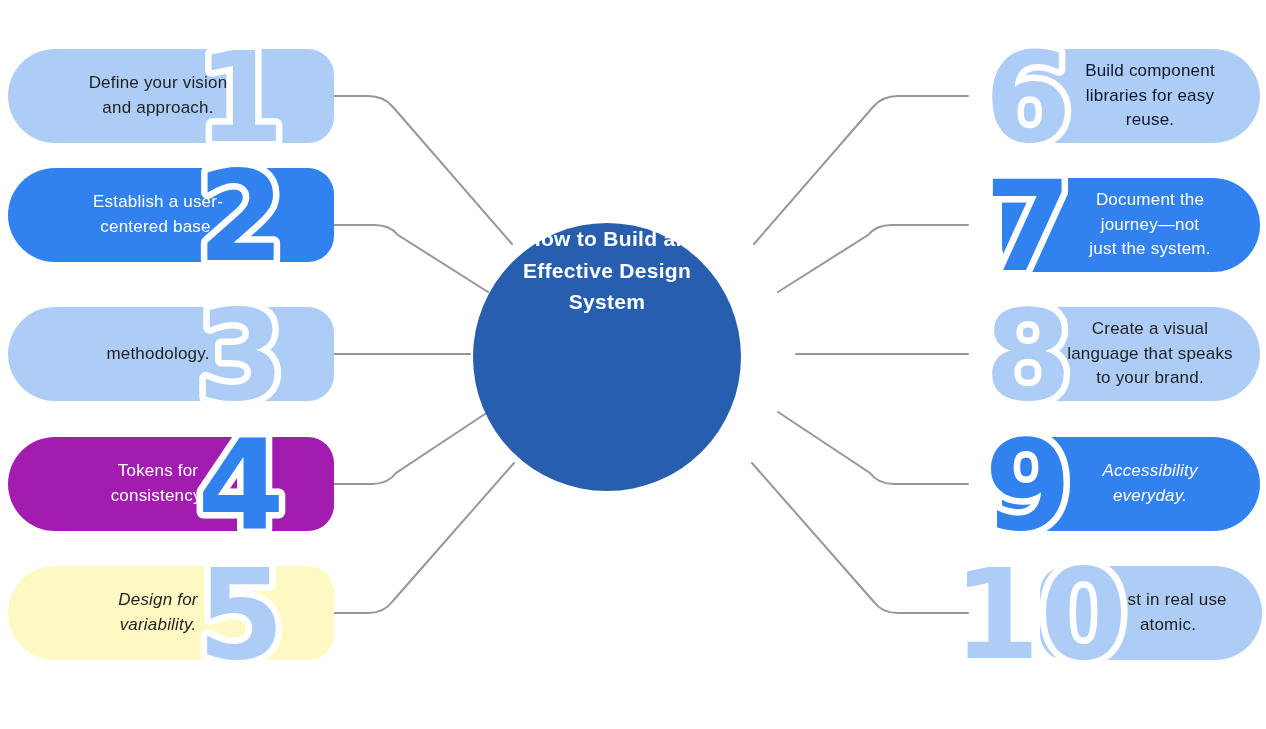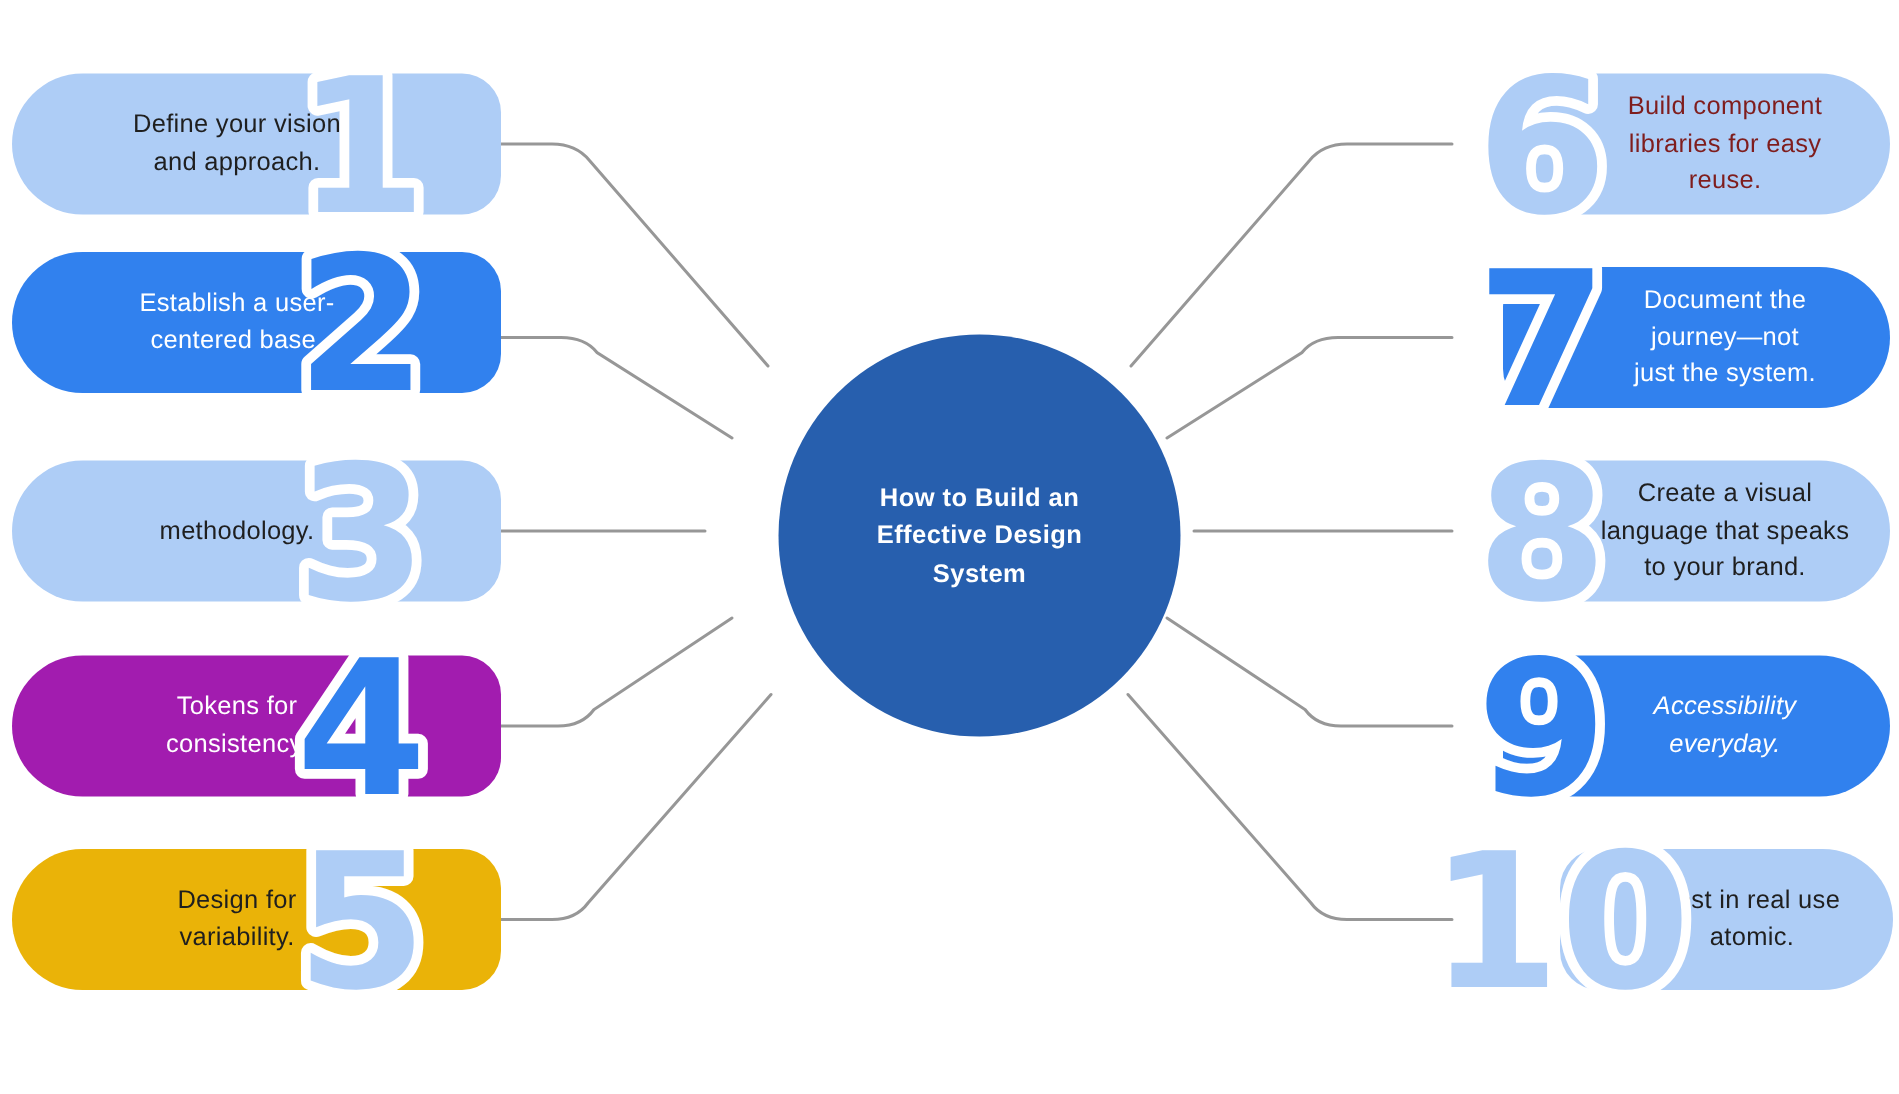--- a/index.html
+++ b/index.html
@@ -19,23 +19,23 @@
   .item.right .pill{left:14px;width:196px;border-radius:26px 47px 47px 26px;
         padding:0 12px 0 50px;}
   .item.right.wide-num .pill{left:52px;width:160px;padding:0 14px 0 48px;}
 
   .num-svg{position:absolute;top:0;overflow:visible;}
   .item.left  .num-svg{left:148px;}
   .item.right .num-svg{left:-45px;}
   .item.right.wide-num .num-svg{left:-63px;}
   .num-svg text{font-family:"DejaVu Sans",sans-serif;font-weight:bold;font-size:125px;}
 
-  .center-circle{position:absolute;left:519px;top:223px;width:268px;height:268px;
+  .center-circle{position:absolute;left:473px;top:223px;width:268px;height:268px;
         border-radius:50%;display:flex;flex-direction:column;align-items:center;
-        justify-content:center;color:#ffffff;font-weight:bold;font-size:17px;
+        color:#ffffff;font-weight:bold;font-size:21px;
         line-height:1.5;text-align:center;letter-spacing:.3px;}
 </style>
 </head>
 <body>
 
 <div class="stage">
 
   <svg class="connectors" viewBox="0 0 1266 729" xmlns="http://www.w3.org/2000/svg">
     <path d="M298 96 H368 Q384 96 393 107 L512 244" stroke="#979797"></path>
     <path d="M298 225 H374 Q390 225 398 235 L488 292" stroke="#979797"></path>
@@ -79,30 +79,30 @@
       <div class="item left" style="top: 409px; left: 8px;">
         <div class="pill blue" style="background: #a21caf; color: rgb(255, 255, 255);">
           <div class="line">Tokens for</div>
           <div class="line">consistency.</div>
         </div>
         <svg class="num-svg" width="170" height="150" viewBox="0 0 170 150">
           <text x="85" y="120" text-anchor="middle" fill="#3181ee" stroke="#ffffff" stroke-width="13" stroke-linejoin="round" paint-order="stroke fill">4</text>
         </svg>
       </div>
       <div class="item left" style="top: 538px; left: 8px;">
-        <div class="pill light" style="background: #eab308; color: rgb(31, 31, 31);">
+        <div class="pill light" style="background: #fef9c3; color: rgb(31, 31, 31); font-style: italic;">
           <div class="line">Design for</div>
           <div class="line">variability.</div>
         </div>
         <svg class="num-svg" width="170" height="150" viewBox="0 0 170 150">
           <text x="85" y="120" text-anchor="middle" fill="#aecdf6" stroke="#ffffff" stroke-width="13" stroke-linejoin="round" paint-order="stroke fill">5</text>
         </svg>
       </div>
       <div class="item right" style="top: 21px; left: 988px;">
-        <div class="pill light" style="background: rgb(174, 205, 246); color: #7f1d1d; text-align: center;">
+        <div class="pill light" style="background: rgb(174, 205, 246); color: #0f172a; text-align: center;">
           <div class="line">Build component</div>
           <div class="line">libraries for easy</div>
           <div class="line">reuse.</div>
         </div>
         <svg class="num-svg" width="170" height="150" viewBox="0 0 170 150">
           <text x="85" y="120" text-anchor="middle" fill="#aecdf6" stroke="#ffffff" stroke-width="13" stroke-linejoin="round" paint-order="stroke fill">6</text>
         </svg>
       </div>
       <div class="item right" style="top: 150px; left: 988px;">
         <div class="pill blue" style="background: rgb(49, 129, 238); color: rgb(255, 255, 255);">

